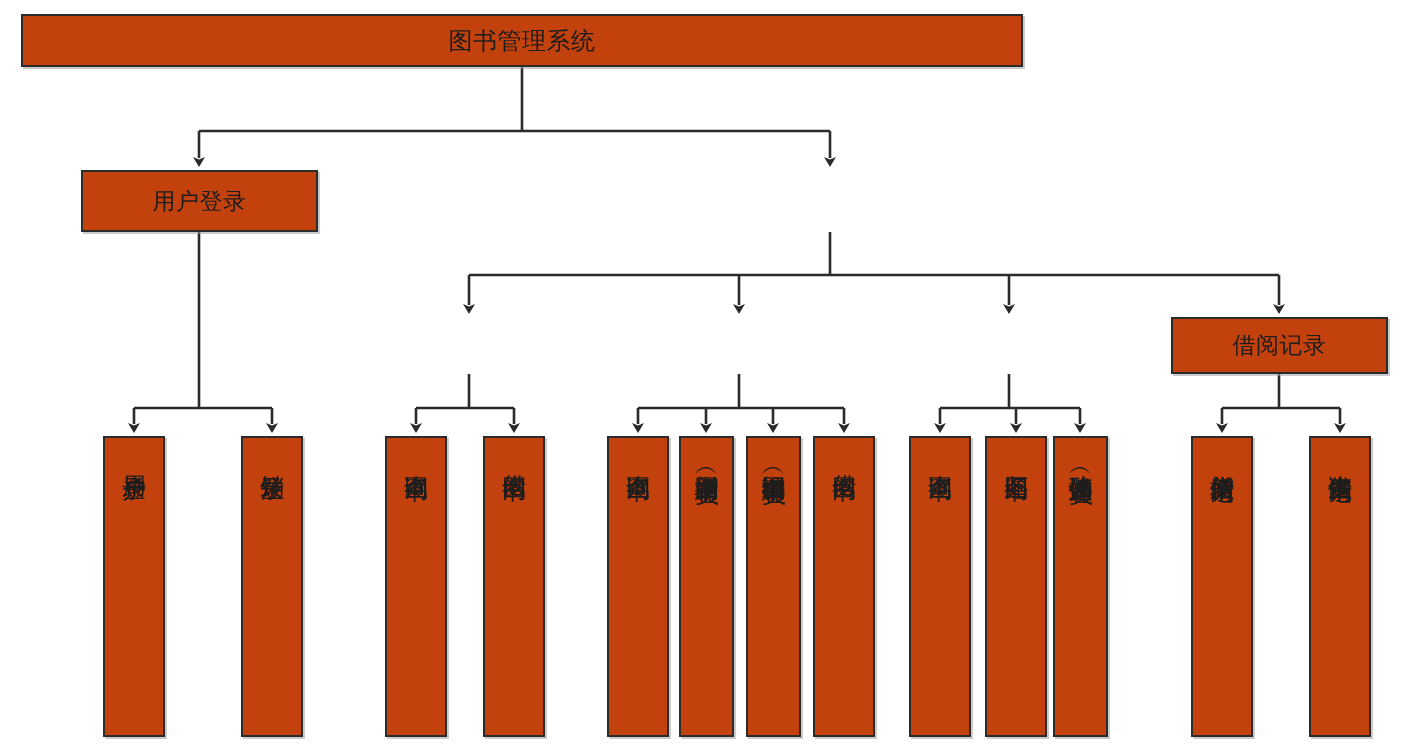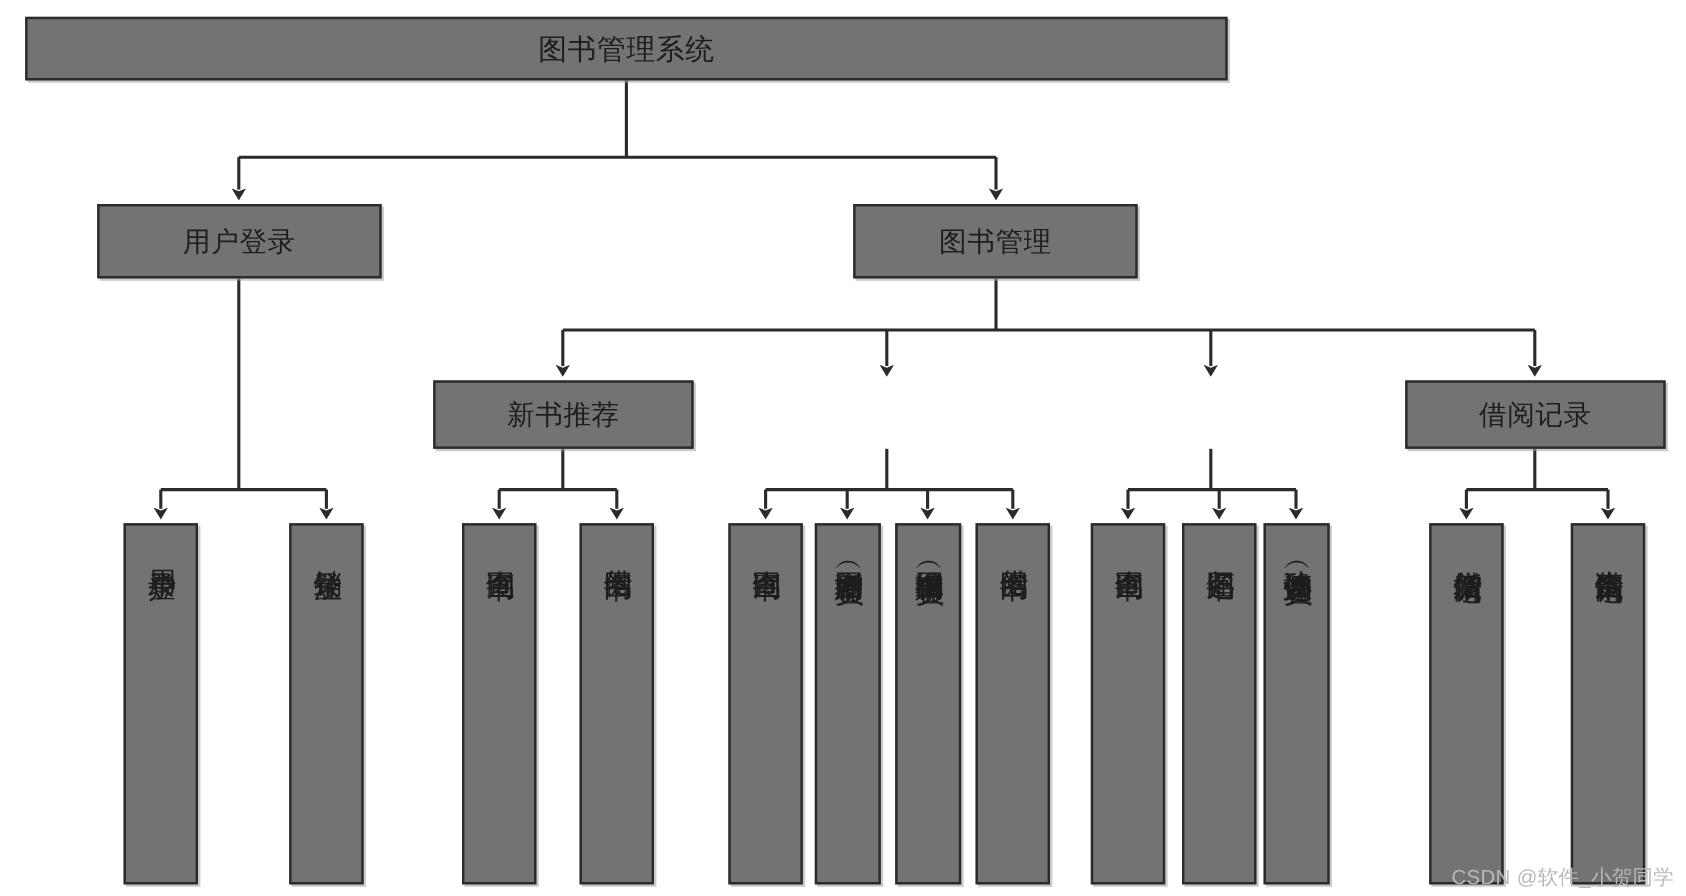--- a/index.html
+++ b/index.html
@@ -21,21 +21,21 @@
     position: absolute;
     left: 0;
     top: 0;
     width: 1405px;
     height: 747px;
     pointer-events: none;
   }
   .node {
     position: absolute;
     box-sizing: border-box;
-    background: #737373;
+    background: #c2410c;
     border: 2.5px solid #2b2b2b;
     box-shadow: 2px 2px 0 rgba(160,160,160,0.55);
     display: flex;
     align-items: center;
     justify-content: center;
     color: #1d1d1d;
   }
   .node.horiz {
     font-size: 23px;
     letter-spacing: 0.5px;
@@ -122,27 +122,21 @@
     </g>
   </svg>
 
   <div class="node horiz root" id="node-root" style="left: 21px; top: 14px; width: 1002px; height: 53px;">
     <span>图书管理系统</span>
   </div>
 
   <div class="node horiz" id="l2-0" style="left: 81px; top: 170px; width: 237px; height: 62px;">
     <span>用户登录</span>
   </div>
-  <div class="node horiz" id="l2-1" style="left: 711px; top: 170px; width: 237px; height: 62px;">
-    <span>图书管理</span>
-  </div>
 
-  <div class="node horiz" id="l3-0" style="left: 361px; top: 317px; width: 217px; height: 57px;">
-    <span>新书推荐</span>
-  </div>
   <div class="node horiz" id="l3-3" style="left: 1171px; top: 317px; width: 217px; height: 57px;">
     <span>借阅记录</span>
   </div>
 
   <div class="node leaf" id="leaf-0" style="left: 103px; top: 436px; width: 62px; height: 301px;">
     <span class="vtext">用户登录</span>
   </div>
   <div class="node leaf" id="leaf-1" style="left: 241px; top: 436px; width: 62px; height: 301px;">
     <span class="vtext">注销登录</span>
   </div>
@@ -173,15 +167,14 @@
   <div class="node leaf" id="leaf-10" style="left: 1053px; top: 436px; width: 55px; height: 301px;">
     <span class="vtext">确认归还（管理员）</span>
   </div>
   <div class="node leaf" id="leaf-11" style="left: 1191px; top: 436px; width: 62px; height: 301px;">
     <span class="vtext">新增借阅记录</span>
   </div>
   <div class="node leaf" id="leaf-12" style="left: 1309px; top: 436px; width: 62px; height: 301px;">
     <span class="vtext">查询借阅记录</span>
   </div>
 
-  <div class="watermark">CSDN @软件_小贺同学</div>
 
 </div>
 
 </body></html>

